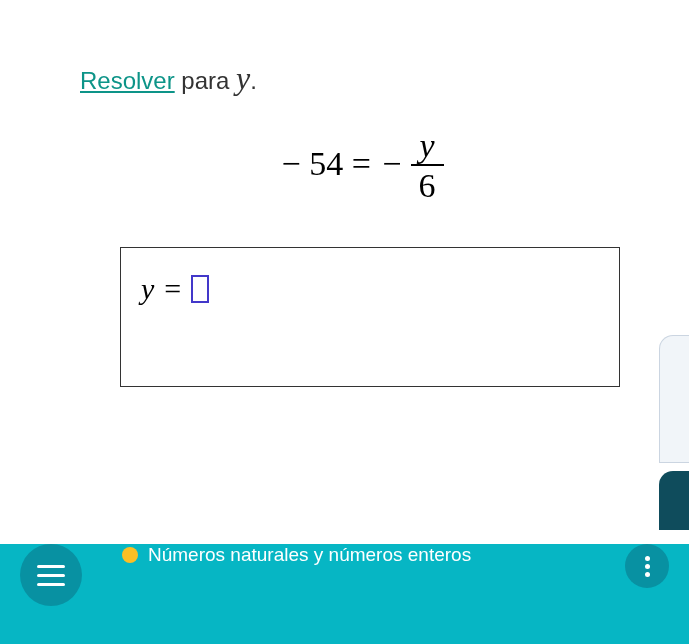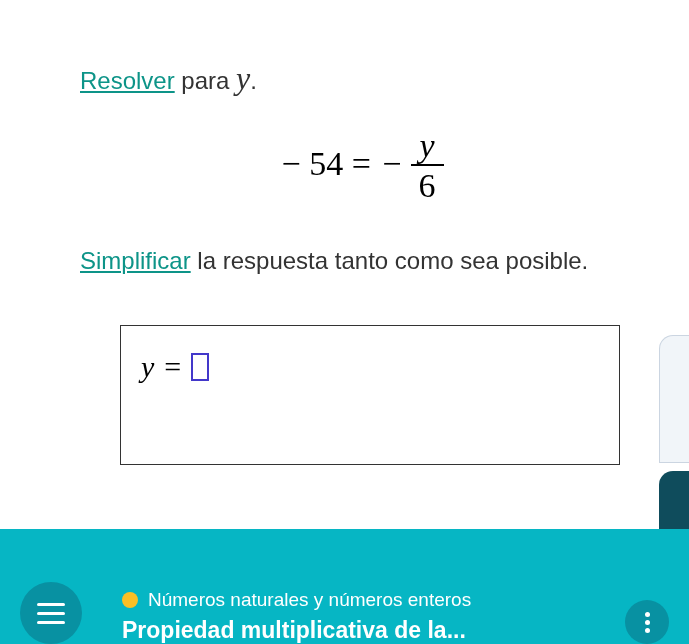--- a/index.html
+++ b/index.html
@@ -110,24 +110,24 @@
       margin-top: 8px;
       height: 60px;
       background: #0f4c5c;
       border-top-left-radius: 14px;
     }
     .bottom-bar {
       position: absolute;
       bottom: 0;
       left: 0;
       right: 0;
-      height: 115px;
+      height: 100px;
       background: #06b6c4;
       display: flex;
-      align-items: flex-end;
+      align-items: flex-start;
       padding: 0 20px;
       gap: 40px;
     }
     .menu-btn {
       width: 62px;
       height: 62px;
       border-radius: 50%;
       background: #0891a2;
       display: flex;
       align-items: center;
@@ -199,23 +199,20 @@
 
   <div class="equation">
     <span class="eq-text">− 54</span>
     <span class="eq-text">=</span>
     <span class="eq-text eq-minus">−</span><span class="fraction">
       <span class="num">y</span>
       <span class="den">6</span>
     </span>
   </div>
 
-  <div class="simplify-line">
-    <span class="link">Simplificar</span><span> la respuesta tanto como sea posible.</span>
-  </div>
 
   <div class="answer-row">
     <div class="answer-box">
       <div class="answer-content">
         <span class="answer-var">y</span>
         <span>=</span>
         <input type="text" class="answer-input" style="">
       </div>
     </div>
   </div>
@@ -232,20 +229,19 @@
       <span></span>
         <span></span>
         <span></span>
     </div>
   </div>
   <div class="bottom-text">
     <div class="category-line">
       <div class="dot"></div>
       <span>Números naturales y números enteros</span>
     </div>
-    <div class="title-line">Propiedad multiplicativa de la...</div>
   </div>
   <div class="more-btn">
     <span></span>
     <span></span>
     <span></span>
   </div>
 </div>
 
 </body></html>

